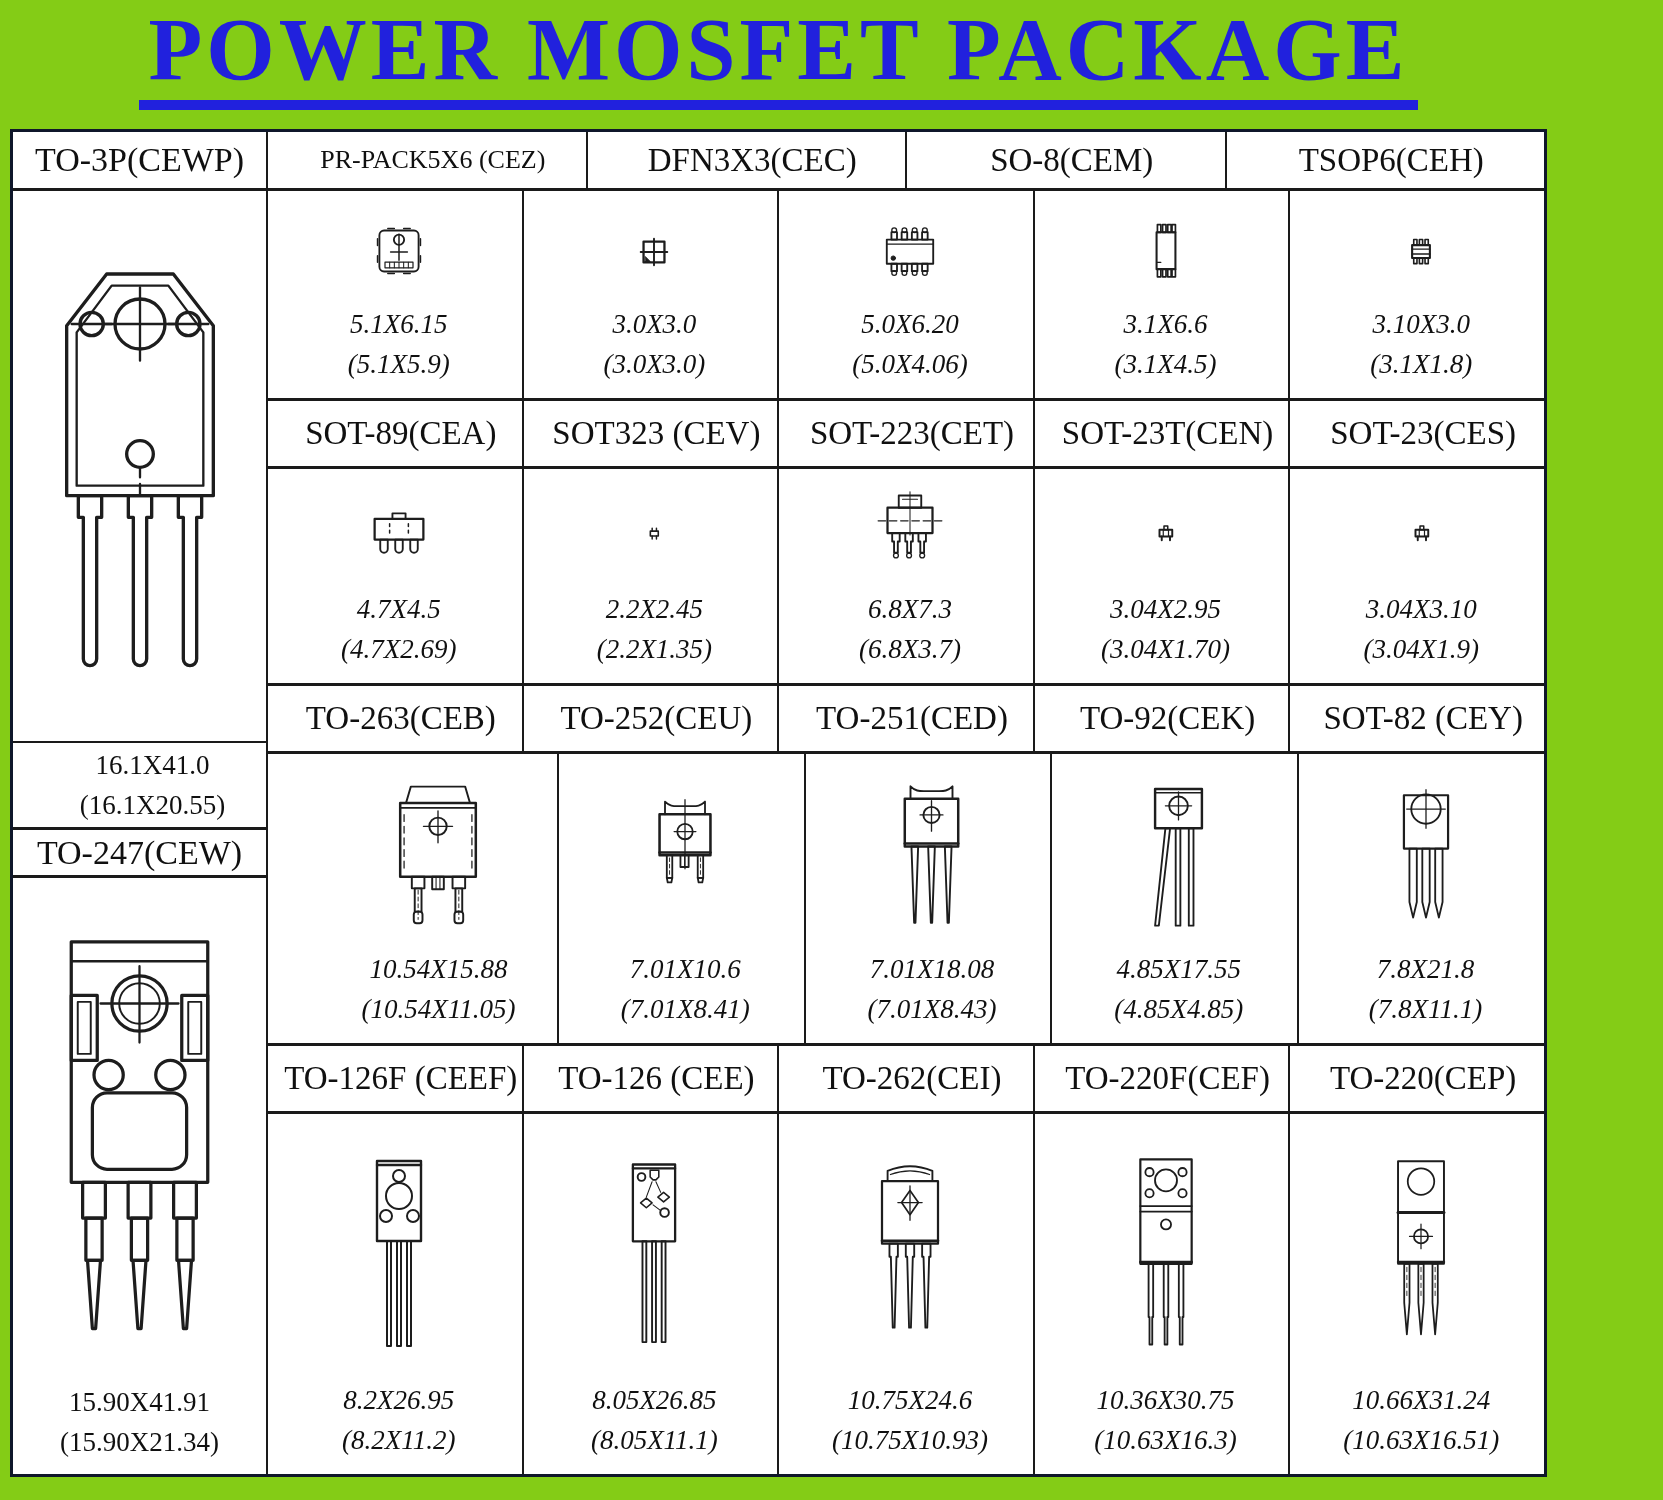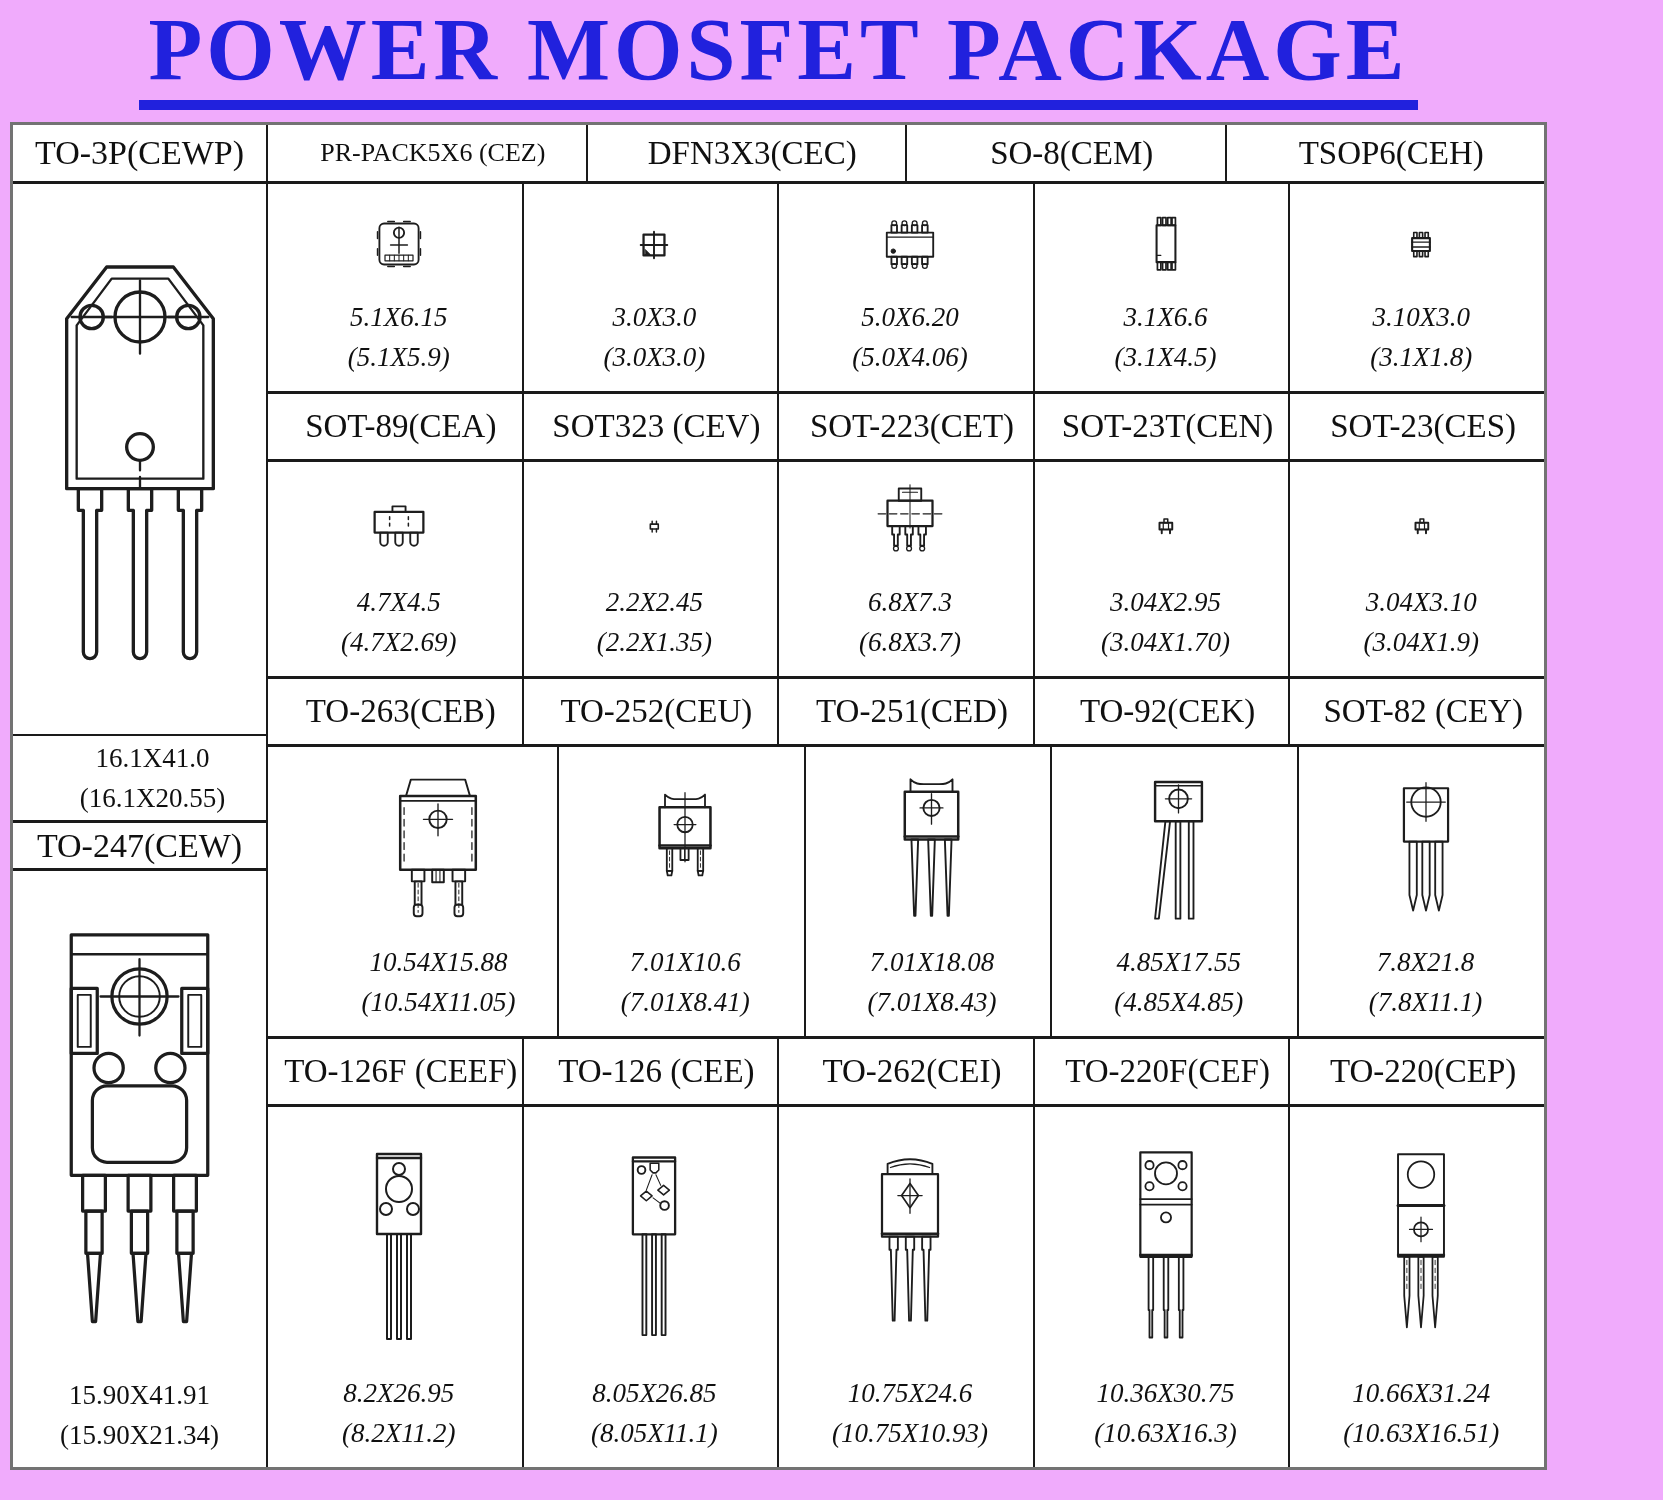--- a/index.html
+++ b/index.html
@@ -1,24 +1,24 @@
 <!DOCTYPE html>
 <html><head>
 <meta charset="utf-8">
 <style>
   *{box-sizing:border-box;margin:0;padding:0;}
   body{background:#fff;}
-  .page{position:relative;width:1663px;height:1500px;background:#f0abfc;
+  .page{position:relative;width:1663px;height:1500px;background:#84cc16;
         font-family:"Liberation Serif",serif;color:#101010;overflow:hidden;}
   .title-wrap{width:1557px;text-align:center;padding-top:4px;}
   .title{display:inline-block;font-size:88px;font-weight:bold;color:#2121dd;
          letter-spacing:4px;line-height:1.04;border-bottom:10px solid #2121dd;
          padding:0 10px 4px;}
-  .tbl{position:absolute;left:10px;top:122px;width:1537px;height:1348px;
-       border:3px solid #737373;display:flex;background:#fff;}
+  .tbl{position:absolute;left:10px;top:129px;width:1537px;height:1348px;
+       border:3px solid #0f172a;display:flex;background:#fff;}
   .leftcol{flex:0 0 255px;display:flex;flex-direction:column;border-right:2px solid #1a1a1a;}
   .rightcol{flex:1;display:flex;flex-direction:column;}
   .row{display:flex;flex:0 0 auto;}
   .row > div{flex:1;border-left:2px solid #1a1a1a;padding-left:12px;}
   .row > div:first-child{border-left:none;}
   .hrow{height:71px;border-top:3px solid #1a1a1a;border-bottom:3px solid #1a1a1a;}
   .hrow.first{height:59px;border-top:none;}
   .crow1{height:207px;} .crow2{height:214px;} .crow3{height:289px;margin-left:44px;} .crow4{flex:1;}
   .hcell{display:flex;align-items:center;justify-content:center;font-size:33px;white-space:nowrap;}
   .hcell.sm{font-size:26px;}

